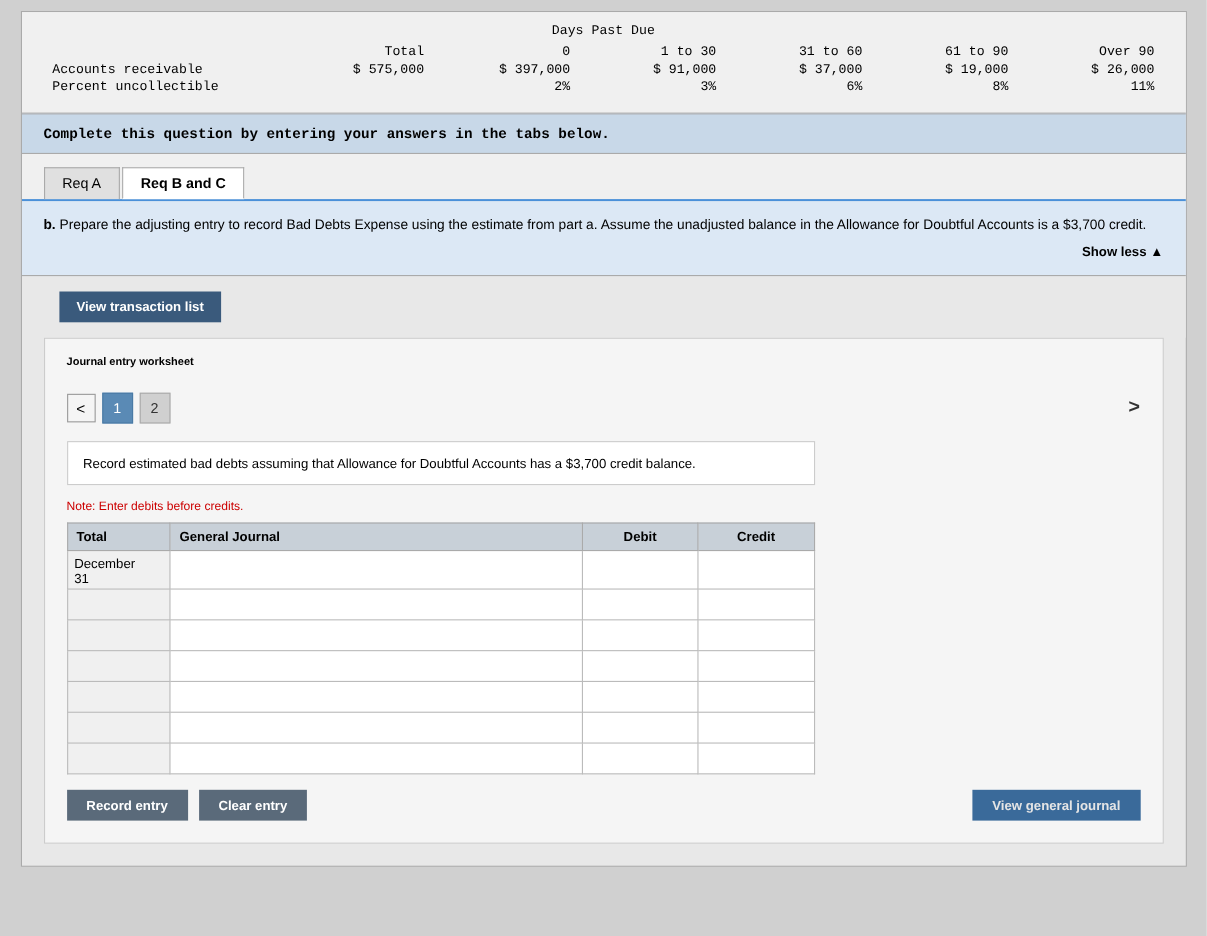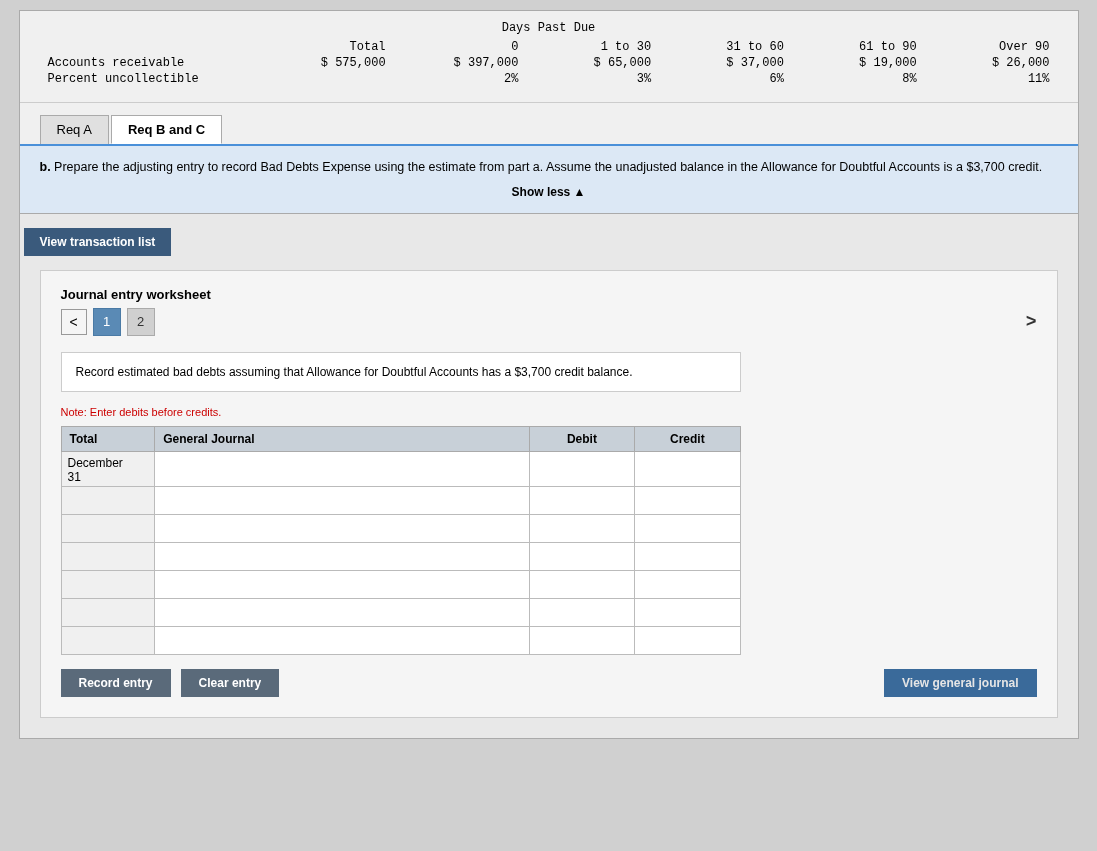--- a/index.html
+++ b/index.html
@@ -89,29 +89,29 @@
     .instructions-section {
       background: #dce8f5;
       padding: 12px 20px 12px 20px;
       font-size: 12.5px;
       font-family: Arial, sans-serif;
       line-height: 1.5;
       border-bottom: 1px solid #aaa;
       position: relative;
     }
     .instructions-section .show-less {
-      text-align: center;
+      text-align: right;
       font-weight: bold;
       font-size: 12px;
       margin-top: 6px;
     }
 
     
     .transaction-btn-row {
-      padding: 14px 4px;
+      padding: 14px 34px;
       background: #e8e8e8;
     }
     .btn-dark {
       background: #3a5a7c;
       color: white;
       border: none;
       padding: 7px 16px;
       font-size: 12px;
       font-family: Arial, sans-serif;
       cursor: pointer;
@@ -119,24 +119,24 @@
     }
 
     
     .journal-worksheet {
       background: #f5f5f5;
       border: 1px solid #ccc;
       margin: 0 20px 20px 20px;
       padding: 16px 20px 20px 20px;
     }
     .journal-title {
-      font-size: 13px;
-      font-weight: bold;
-      font-family: Arial, sans-serif;
-      margin-bottom: 6px;
+      font-size: 10px;
+      font-weight: bold;
+      font-family: Arial, sans-serif;
+      margin-bottom: 22px;
     }
     .nav-row {
       display: flex;
       align-items: center;
       gap: 6px;
       margin-bottom: 16px;
     }
     .nav-btn {
       background: none;
       border: 1px solid #999;
@@ -284,38 +284,41 @@
           <td class="num-col">31 to 60</td>
           <td class="num-col">61 to 90</td>
           <td class="num-col">Over 90</td>
         </tr>
       </thead>
       <tbody>
         <tr>
           <td class="label-col">Accounts receivable</td>
           <td class="num-col">$ 575,000</td>
           <td class="num-col">$ 397,000</td>
-          <td class="num-col">$ 65,000</td>
+          <td class="num-col">$ 91,000</td>
           <td class="num-col">$ 37,000</td>
           <td class="num-col">$ 19,000</td>
           <td class="num-col">$ 26,000</td>
         </tr>
         <tr>
           <td class="label-col">Percent uncollectible</td>
           <td class="num-col"></td>
           <td class="num-col">2%</td>
           <td class="num-col">3%</td>
           <td class="num-col">6%</td>
           <td class="num-col">8%</td>
           <td class="num-col">11%</td>
         </tr>
       </tbody>
     </table>
   </div>
 
+  <div class="complete-banner">
+    <span>Complete this question by entering your answers in the tabs below.</span>
+  </div>
 
   <div class="tabs-section">
     <div class="tabs-row">
       <div class="tab">Req A</div>
       <div class="tab active">Req B and C</div>
     </div>
   </div>
 
   <div class="instructions-section">
     <p>

